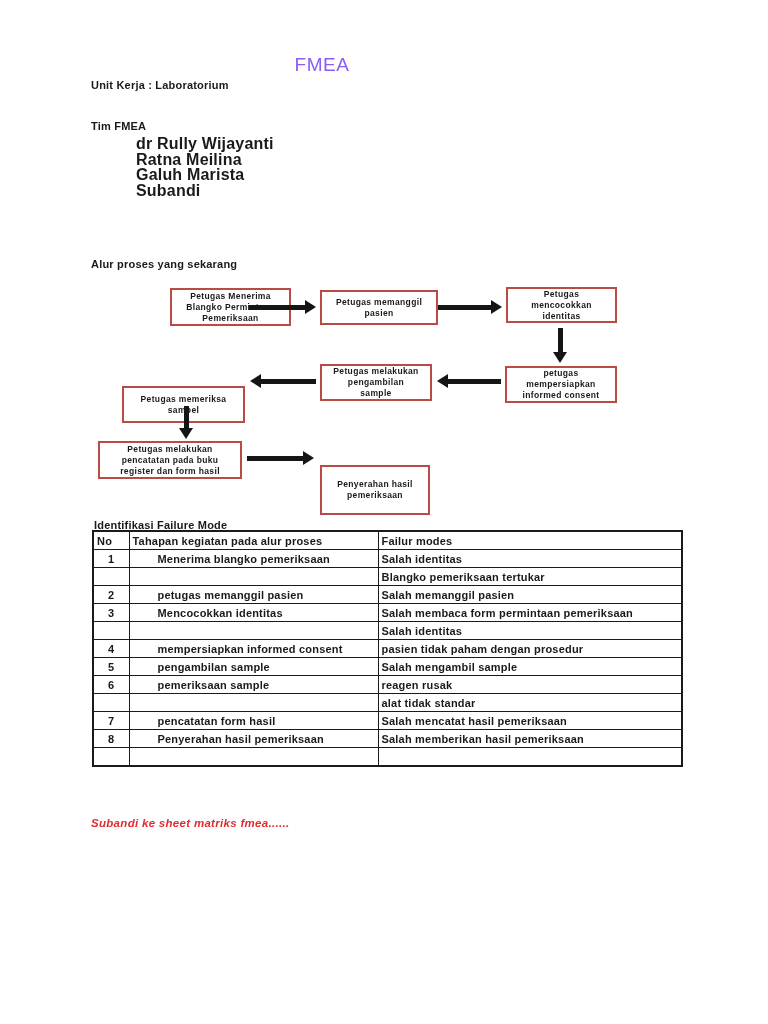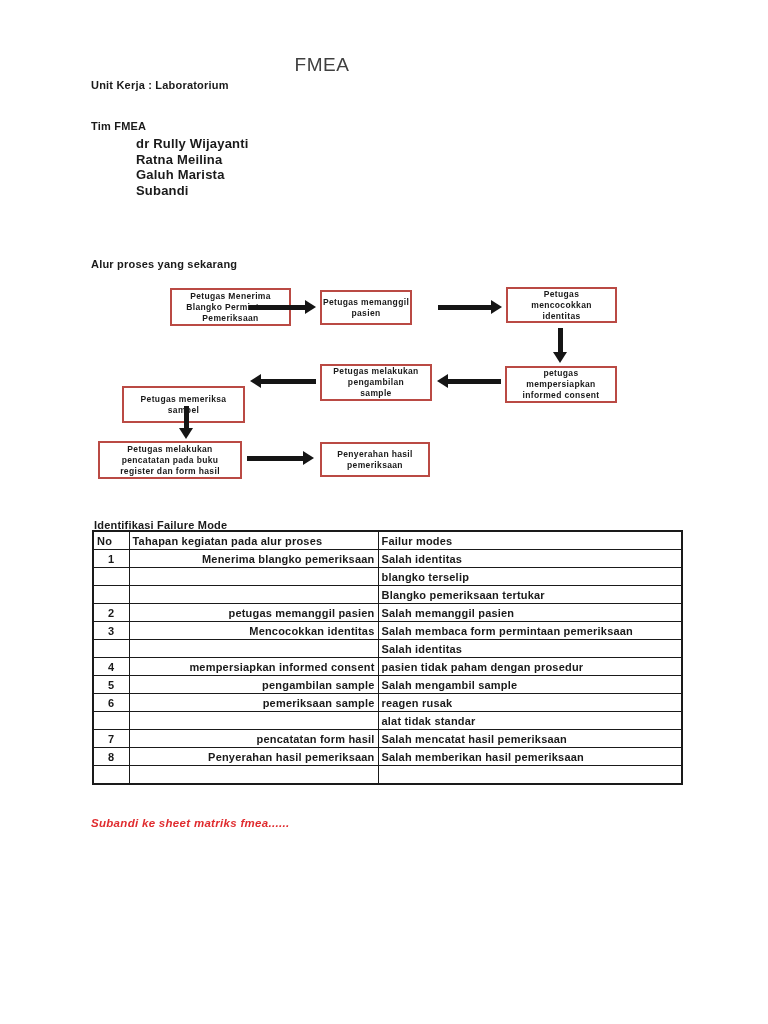--- a/index.html
+++ b/index.html
@@ -8,53 +8,53 @@
     width:768px;height:1024px;
     background:#ffffff;
     font-family:"Liberation Sans",sans-serif;
     color:#1a1a1a;
     overflow:hidden;
   }
   
   .doc-title{
     position:absolute;left:0;top:54px;width:644px;
     text-align:center;font-size:19px;font-weight:500;
-    letter-spacing:0.5px;color:#404040;
+    letter-spacing:0.5px;color:#8b5cf6;
   }
   .lbl{position:absolute;font-size:11px;font-weight:bold;letter-spacing:0.2px;}
   .unit-kerja{left:91px;top:79px;}
   .tim-fmea{left:91px;top:120px;}
-  .team-list{position:absolute;left:136px;top:136px;font-size:13px;font-weight:bold;line-height:15.5px;letter-spacing:0.2px;}
+  .team-list{position:absolute;left:136px;top:136px;font-size:16px;font-weight:bold;line-height:15.5px;letter-spacing:0.2px;}
   .alur-heading{left:91px;top:258px;}
   .ident-heading{left:94px;top:501px;margin-top:18px;}
   .note{
     position:absolute;left:91px;top:817px;
     font-size:11.5px;font-weight:bold;font-style:italic;
     color:#e02b2e;letter-spacing:0.3px;
   }
   
   .fbox{
     position:absolute;
     border:2.5px solid #ba4a44;
     background:#ffffff;
     display:flex;align-items:center;justify-content:center;
     text-align:center;
     font-size:8.5px;font-weight:bold;line-height:11px;
     letter-spacing:0.35px;color:#1a1a1a;
     white-space:pre-line;
     box-sizing:border-box;
   }
   .fb1{left:122px;top:288px;width:121px;height:38px;margin-left:48px;}
-  .fb2{left:320px;top:290px;width:92px;height:35px;}
+  .fb2{left:320px;top:290px;width:118px;height:35px;}
   .fb3{left:506px;top:287px;width:111px;height:36px;}
   .fb4{left:505px;top:366px;width:112px;height:37px;}
   .fb5{left:320px;top:364px;width:112px;height:37px;}
   .fb6{left:122px;top:366px;width:123px;height:37px;margin-top:20px;}
   .fb7{left:98px; top:441px;width:144px;height:38px;}
-  .fb8{left:320px;top:442px;width:110px;height:35px;}
+  .fb8{left:320px;top:465px;width:110px;height:50px;}
   
   .arrow{position:absolute;}
   .arrow .shaft{position:absolute;background:#151515;}
   .arrow .head{position:absolute;width:0;height:0;}
   .arrow-right{height:14px;}
   .arrow-right .shaft{left:0;right:10px;top:5px;height:4.5px;}
   .arrow-right .head{right:0;top:0;border-left:11px solid #151515;border-top:7px solid transparent;border-bottom:7px solid transparent;}
   .arrow-left{height:14px;}
   .arrow-left .shaft{left:10px;right:0;top:5px;height:4.5px;}
   .arrow-left .head{left:0;top:0;border-right:11px solid #151515;border-top:7px solid transparent;border-bottom:7px solid transparent;}
@@ -80,21 +80,21 @@
     height:17px;
     padding:0 3px;
     overflow:hidden;white-space:nowrap;
   }
   .ftable{border:2px solid #1a1a1a;}
   .col-no{width:36px;}
   .col-tahapan{width:249px;}
   .col-failure{width:304px;}
   .ftable th{text-align:left;}
   .ftable td.c-no{text-align:center;}
-  .ftable td.c-tahapan{text-align:right;padding-left:28px;}
+  .ftable td.c-tahapan{text-align:left;padding-left:28px;}
   .ftable td.c-failure{text-align:left;}
 </style>
 </head>
 <body>
 
 <div class="page">
 
   <div class="doc-title">FMEA</div>
 
   <div class="lbl unit-kerja">Unit Kerja : Laboratorium</div>
@@ -177,25 +177,20 @@
     </thead>
     <tbody>
       <tr>
           <td class="c-no">1</td>
           <td class="c-tahapan">Menerima blangko pemeriksaan</td>
           <td class="c-failure">Salah identitas</td>
         </tr>
       <tr>
           <td class="c-no"></td>
           <td class="c-tahapan"></td>
-          <td class="c-failure">blangko terselip</td>
-        </tr>
-      <tr>
-          <td class="c-no"></td>
-          <td class="c-tahapan"></td>
           <td class="c-failure">Blangko pemeriksaan tertukar</td>
         </tr>
       <tr>
           <td class="c-no">2</td>
           <td class="c-tahapan">petugas memanggil pasien</td>
           <td class="c-failure">Salah memanggil pasien</td>
         </tr>
       <tr>
           <td class="c-no">3</td>
           <td class="c-tahapan">Mencocokkan identitas</td>

